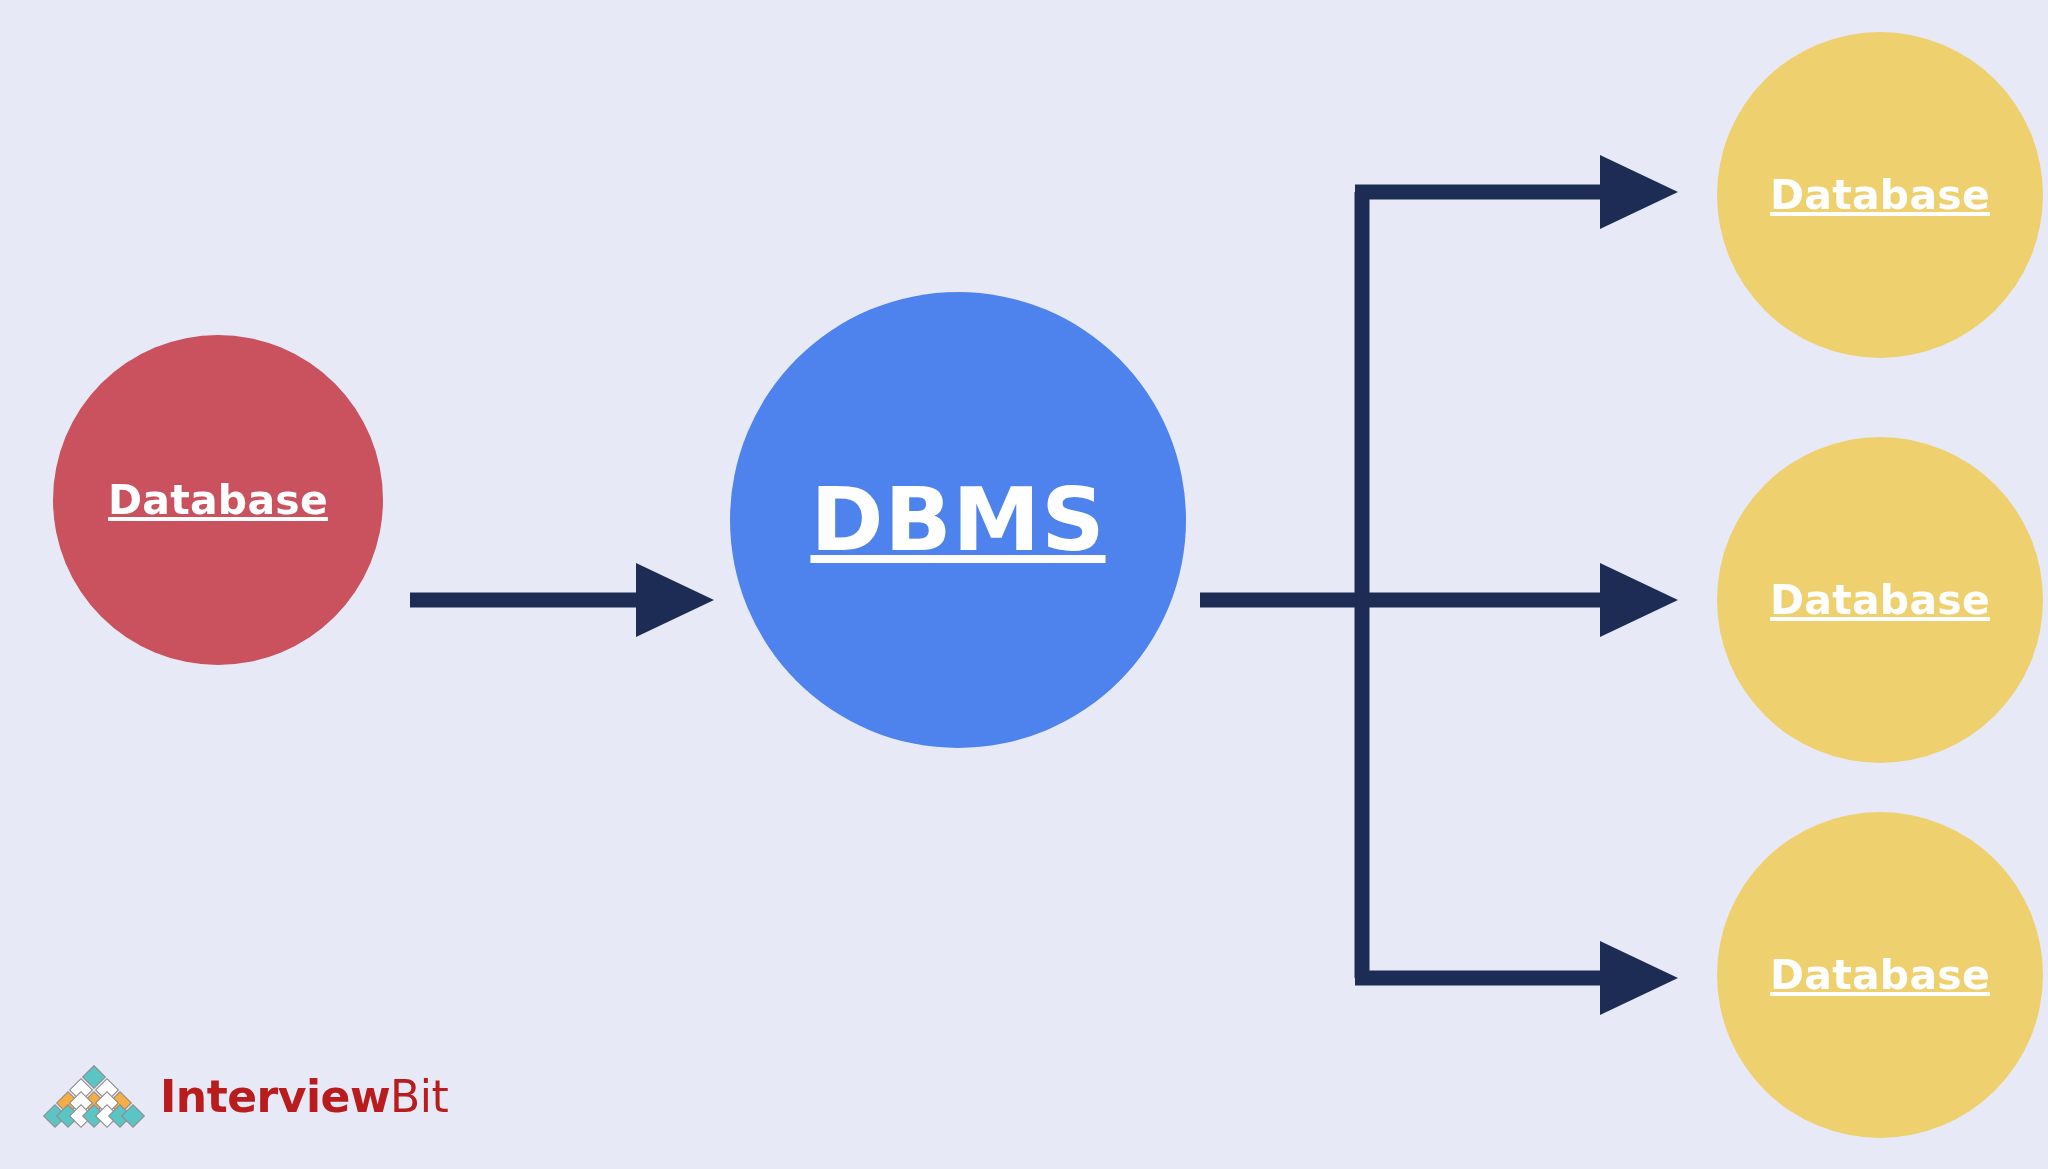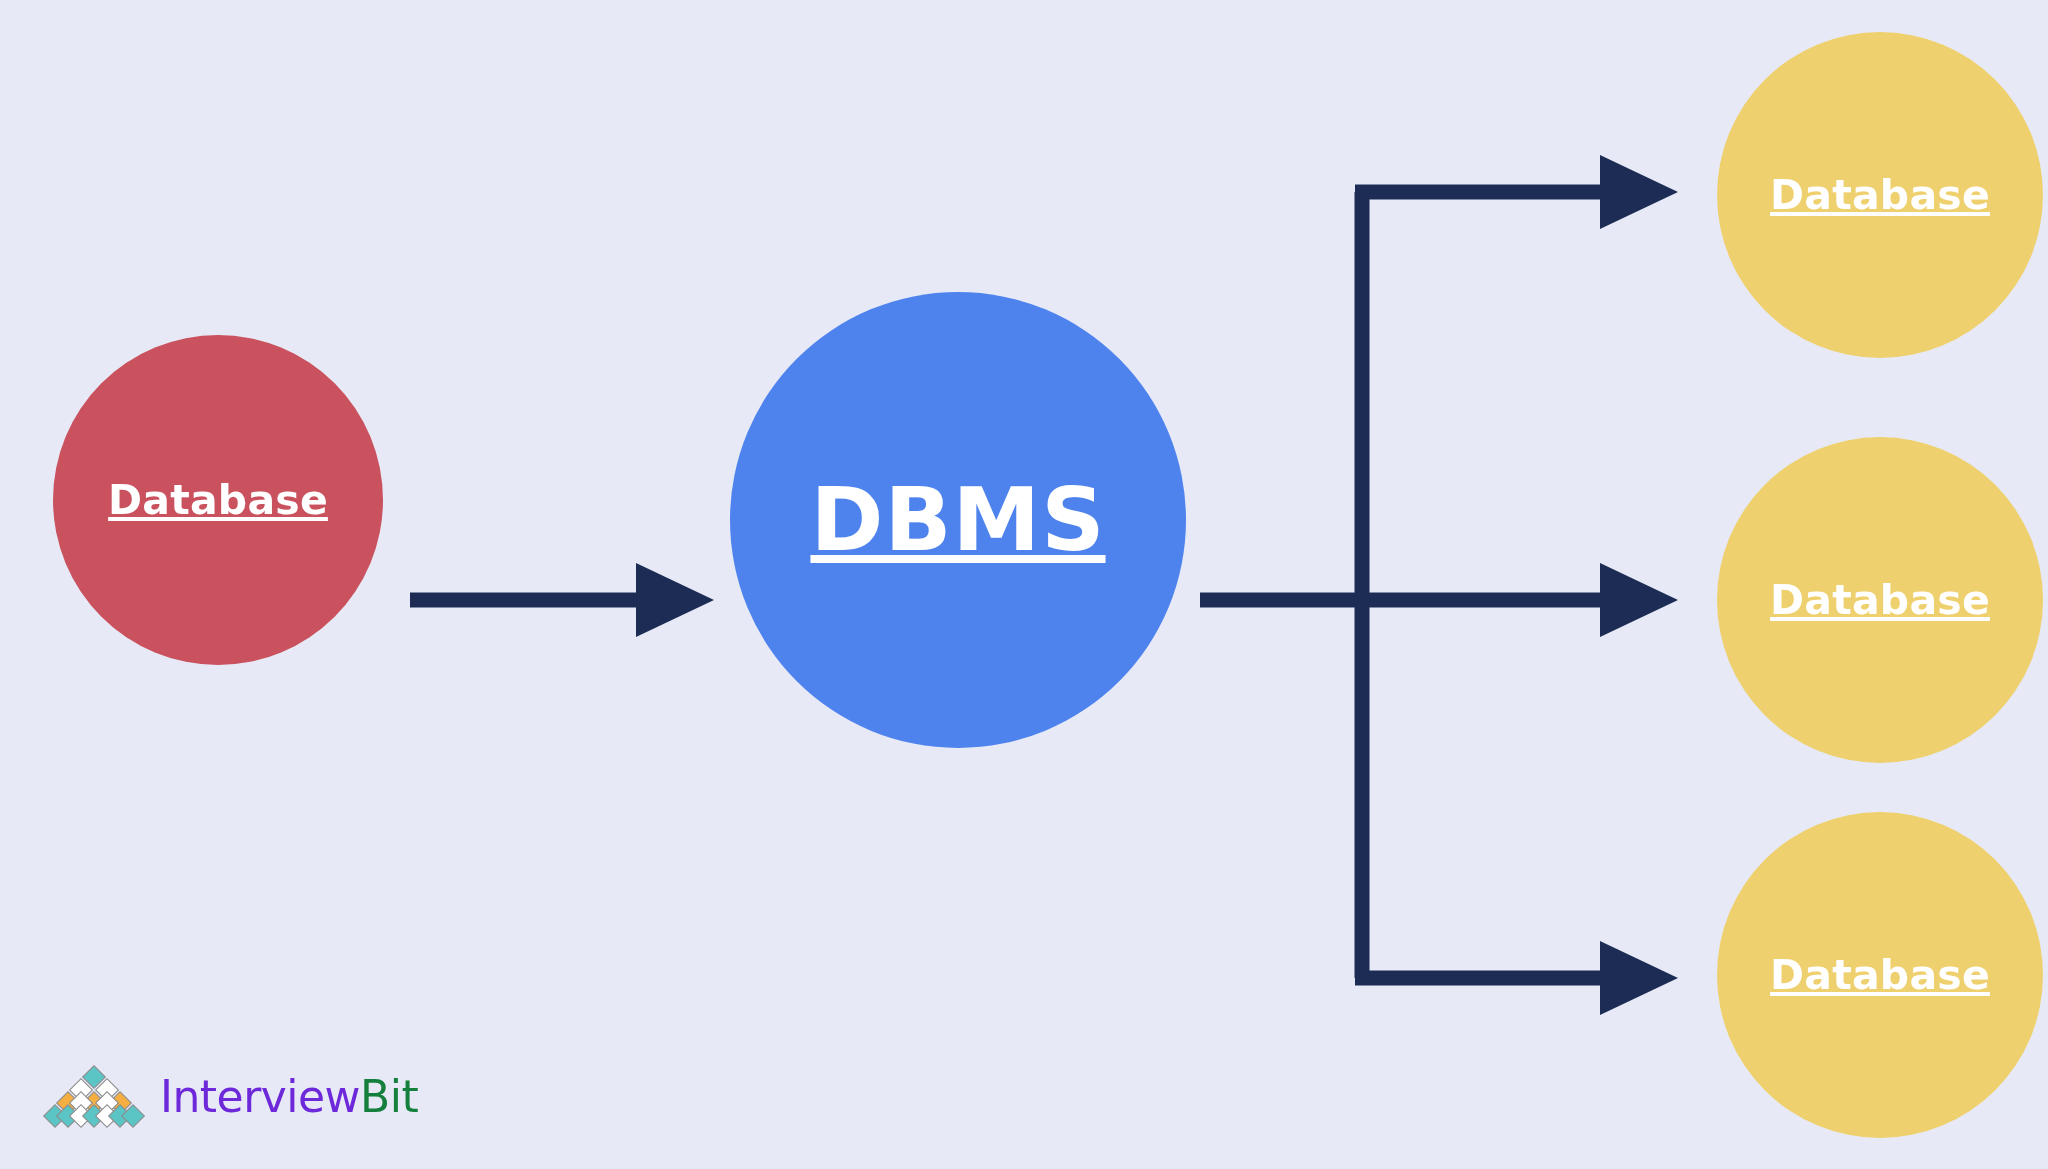--- a/index.html
+++ b/index.html
@@ -60,22 +60,22 @@
   
   #logo{
     position:absolute;left:42px;top:1062px;
     height:70px;display:flex;align-items:center;gap:14px;
   }
   #logo-mark{width:104px;height:64px;display:block;}
   #logo-word{
     font-size:44px;line-height:1;white-space:nowrap;
     font-family:"DejaVu Sans","Liberation Sans",sans-serif;
   }
-  #logo-word .w-interview{color:#6d28d9;font-weight:400;letter-spacing:-0.5px;}
-  #logo-word .w-bit{color:#15803d;font-weight:400;letter-spacing:-0.5px;}
+  #logo-word .w-interview{color:#b91c1c;font-weight:700;letter-spacing:-0.5px;}
+  #logo-word .w-bit{color:#b91c1c;font-weight:400;letter-spacing:-0.5px;}
 </style>
 </head>
 <body>
 
 <div id="stage">
 
   <svg id="connectors" viewBox="0 0 2048 1169">
 
     <g>
       <line x1="410" y1="600" x2="636" y2="600" stroke="#1C2C54" stroke-width="15"></line>

